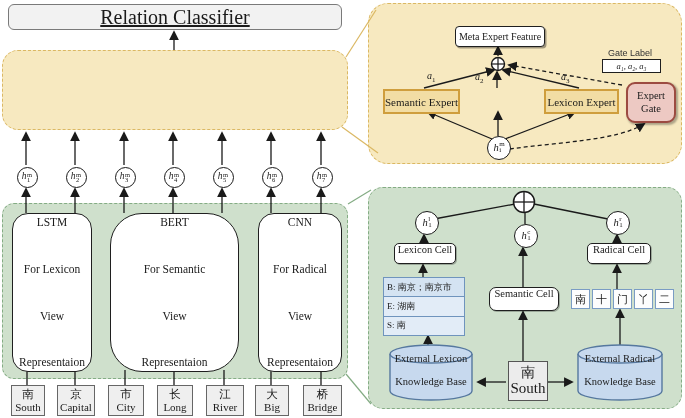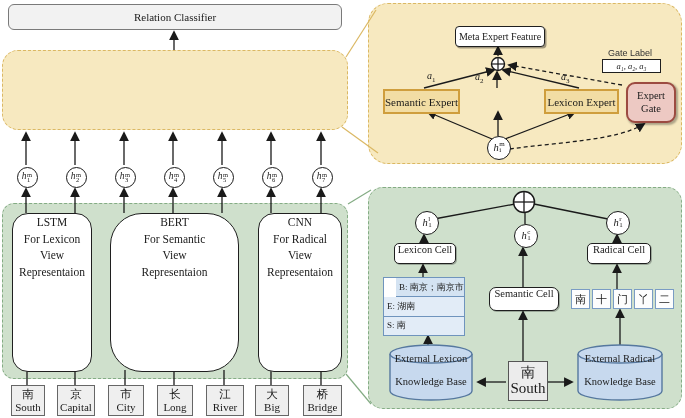--- a/index.html
+++ b/index.html
@@ -2,23 +2,23 @@
 <html><head>
 <meta charset="utf-8">
 <style>
   html,body{margin:0;padding:0;background:#fff;}
   #stage{position:relative;width:685px;height:418px;background:#fff;overflow:hidden;
          font-family:"Liberation Serif","DejaVu Serif",serif;color:#1a1a1a;}
   .abs{position:absolute;}
   .panel-y{background:#f7e9c0;border:1.6px dashed #dbb863;border-radius:16px;}
   .panel-g{background:#cfe0cc;border:1.6px dashed #84ac84;border-radius:12px;}
   .whitebox{background:#fff;border:1.5px solid #1f1f1f;display:flex;flex-direction:column;
-            align-items:center;justify-content:flex-start;text-align:center;}
+            align-items:center;justify-content:space-between;text-align:center;}
   .rc{left:8px;top:4px;width:332px;height:24px;background:#f2f2f2;border:1.5px solid #7a7a7a;
-      border-radius:6px;display:flex;align-items:center;justify-content:center;font-size:11px;}
+      border-radius:6px;display:flex;align-items:center;justify-content:center;font-size:20px;text-decoration:underline;}
   .move{left:2px;top:50px;width:344px;height:78px;display:flex;align-items:center;
         justify-content:center;font-size:16.5px;}
   .node{background:#fff;border:1.4px solid #1a1a1a;border-radius:50%;display:flex;
         align-items:center;justify-content:center;z-index:3;}
   .node .mbase{font-style:italic;font-size:9.5px;line-height:1;}
   .node .ss{display:inline-flex;flex-direction:column;font-size:6.5px;line-height:0.8;
             margin-left:0.5px;}
   .node19{width:19px;height:19px;}
   .node22{width:22px;height:22px;}
   .node22 .mbase{font-size:10.5px;}
@@ -41,21 +41,21 @@
         box-shadow:1.5px 1.5px 0 rgba(0,0,0,.35);}
   .alabel{font-style:italic;font-size:10px;z-index:3;}
   .alabel sub{font-size:7px;font-style:normal;}
   .gl-title{font-family:"Liberation Sans","DejaVu Sans",sans-serif;font-size:9px;color:#333;
             text-align:center;z-index:3;}
   .gl-box{background:#fff;border:1.1px solid #1f1f1f;display:flex;align-items:center;
           justify-content:center;font-size:8.5px;font-style:italic;z-index:3;}
   .lxtable{display:flex;flex-direction:column;z-index:3;border:1px solid #6f94bd;background:#fff;}
   .lxtable .row{flex:1;display:flex;align-items:center;padding-left:3px;font-size:9px;
                 background:#e2ecf7;border-bottom:1px solid #6f94bd;white-space:nowrap;overflow:hidden;}
-  .lxtable .row:first-child{background:#d4e3f2;margin-left:12px;}
+  .lxtable .row:first-child{background:#d4e3f2;}
   .lxtable .row:last-child{border-bottom:none;}
   .radrow{display:flex;gap:2px;z-index:3;}
   .radrow .rbox{width:17px;height:18px;background:#fdfdfd;border:1.4px solid #7a9cc4;
                 display:flex;align-items:center;justify-content:center;font-size:11px;}
   .kbtext{text-align:center;font-size:10.5px;z-index:3;line-height:1;}
   .south{background:#ececec;border:1.5px solid #555;display:flex;flex-direction:column;
          align-items:center;justify-content:center;line-height:1.1;z-index:3;}
   .south .zh{font-size:14px;}
   .south .en{font-size:15px;}
   svg{position:absolute;left:0;top:0;z-index:2;}

